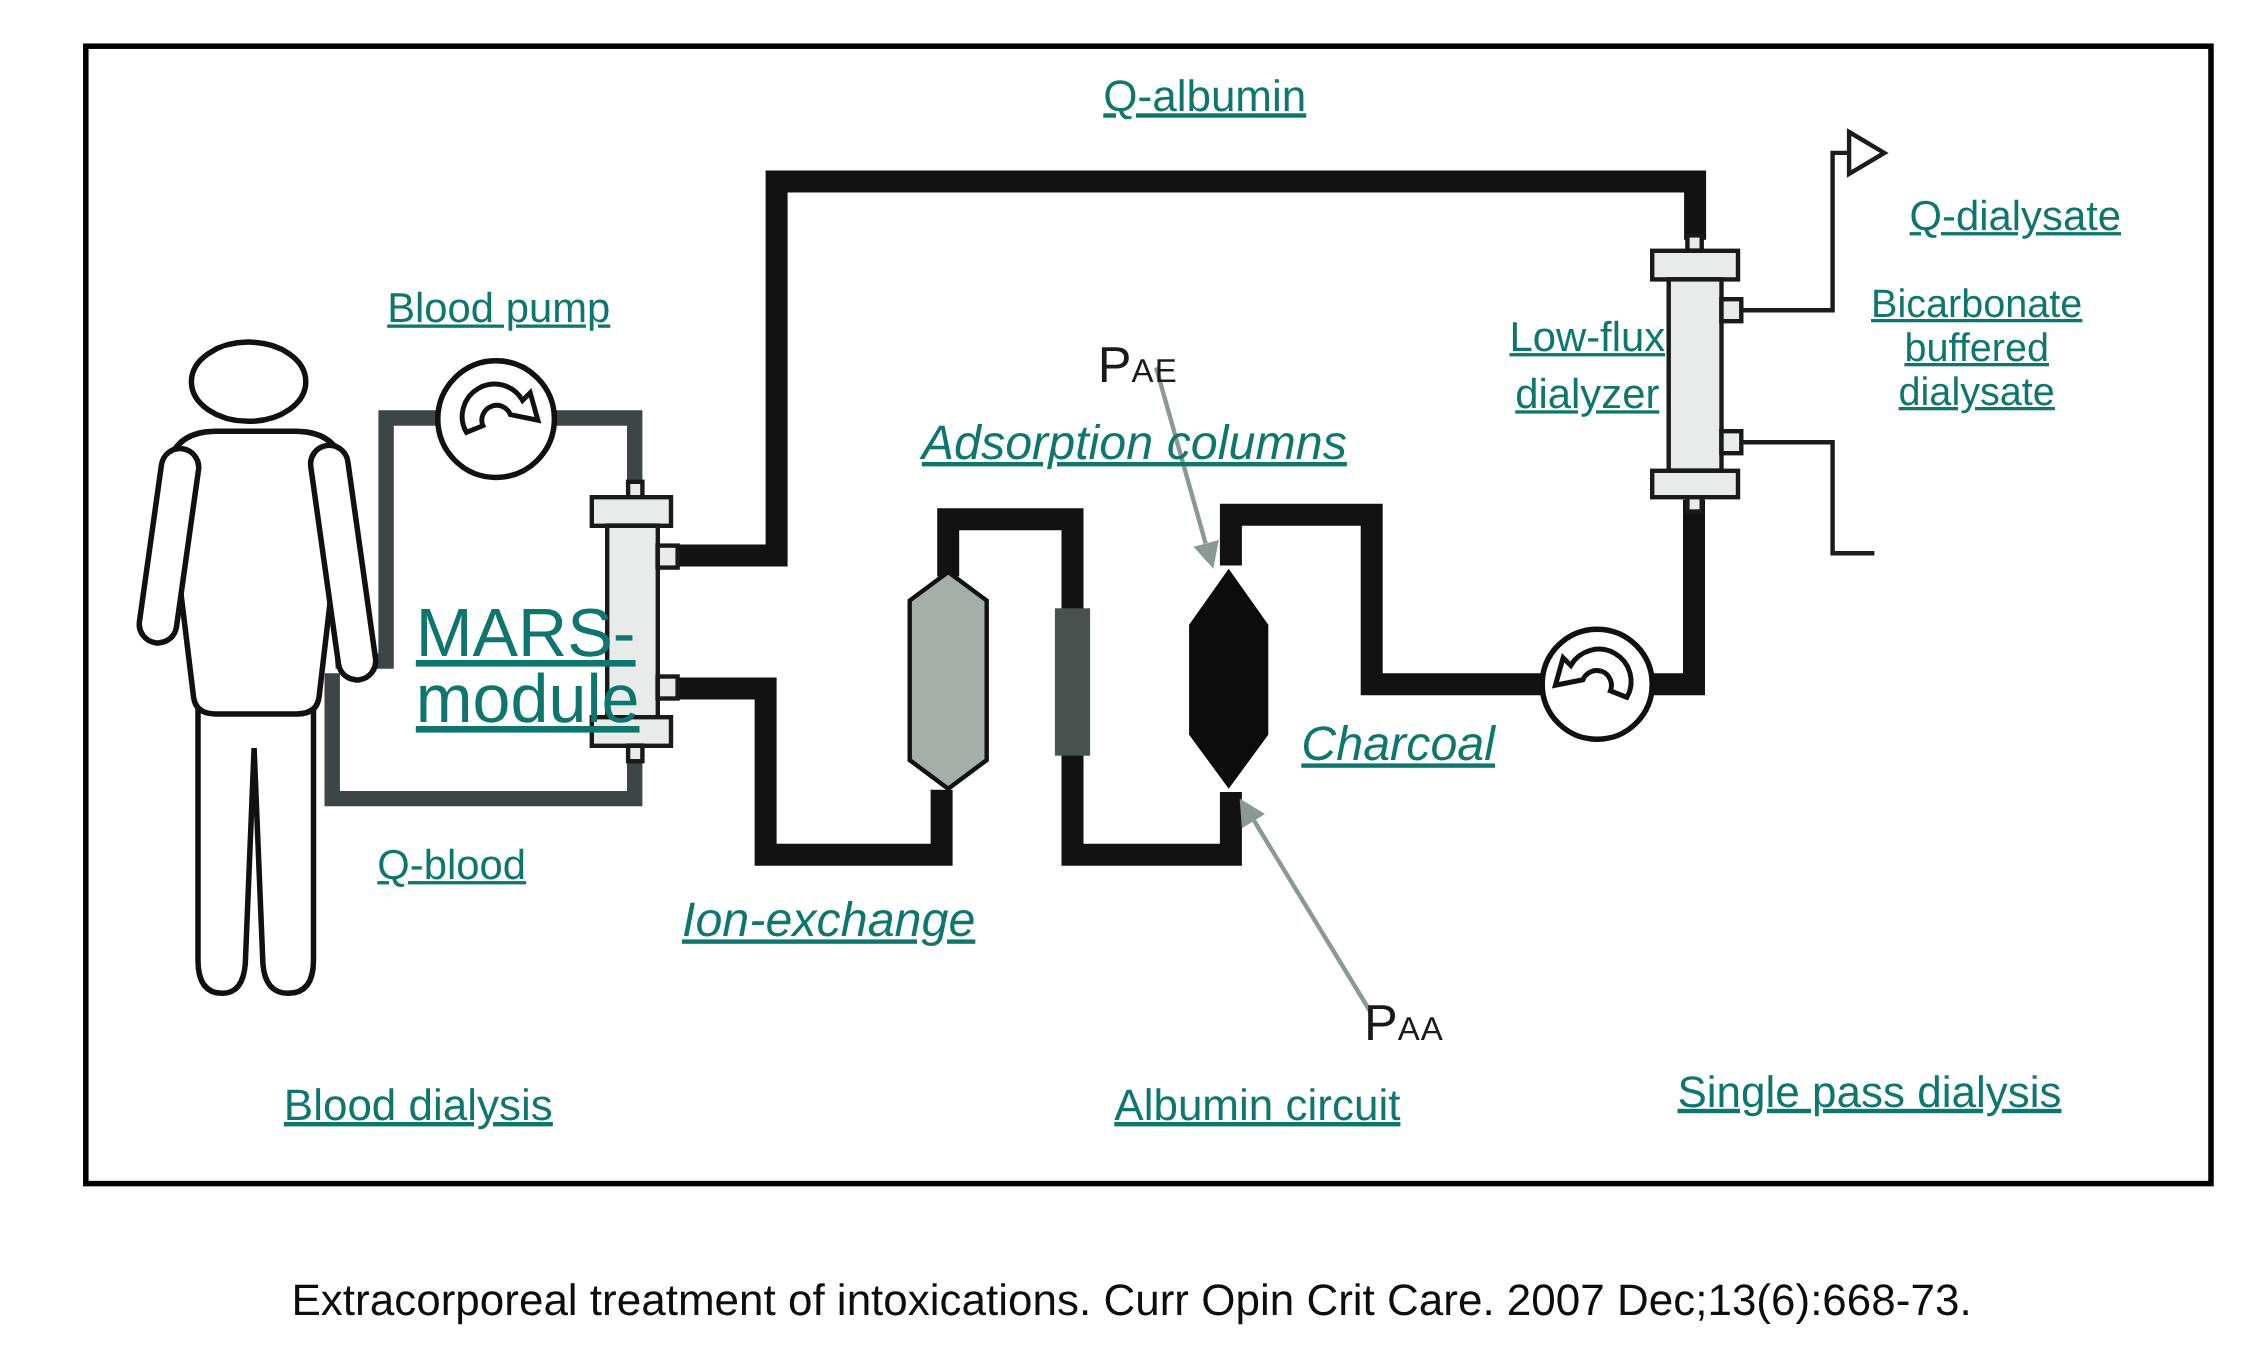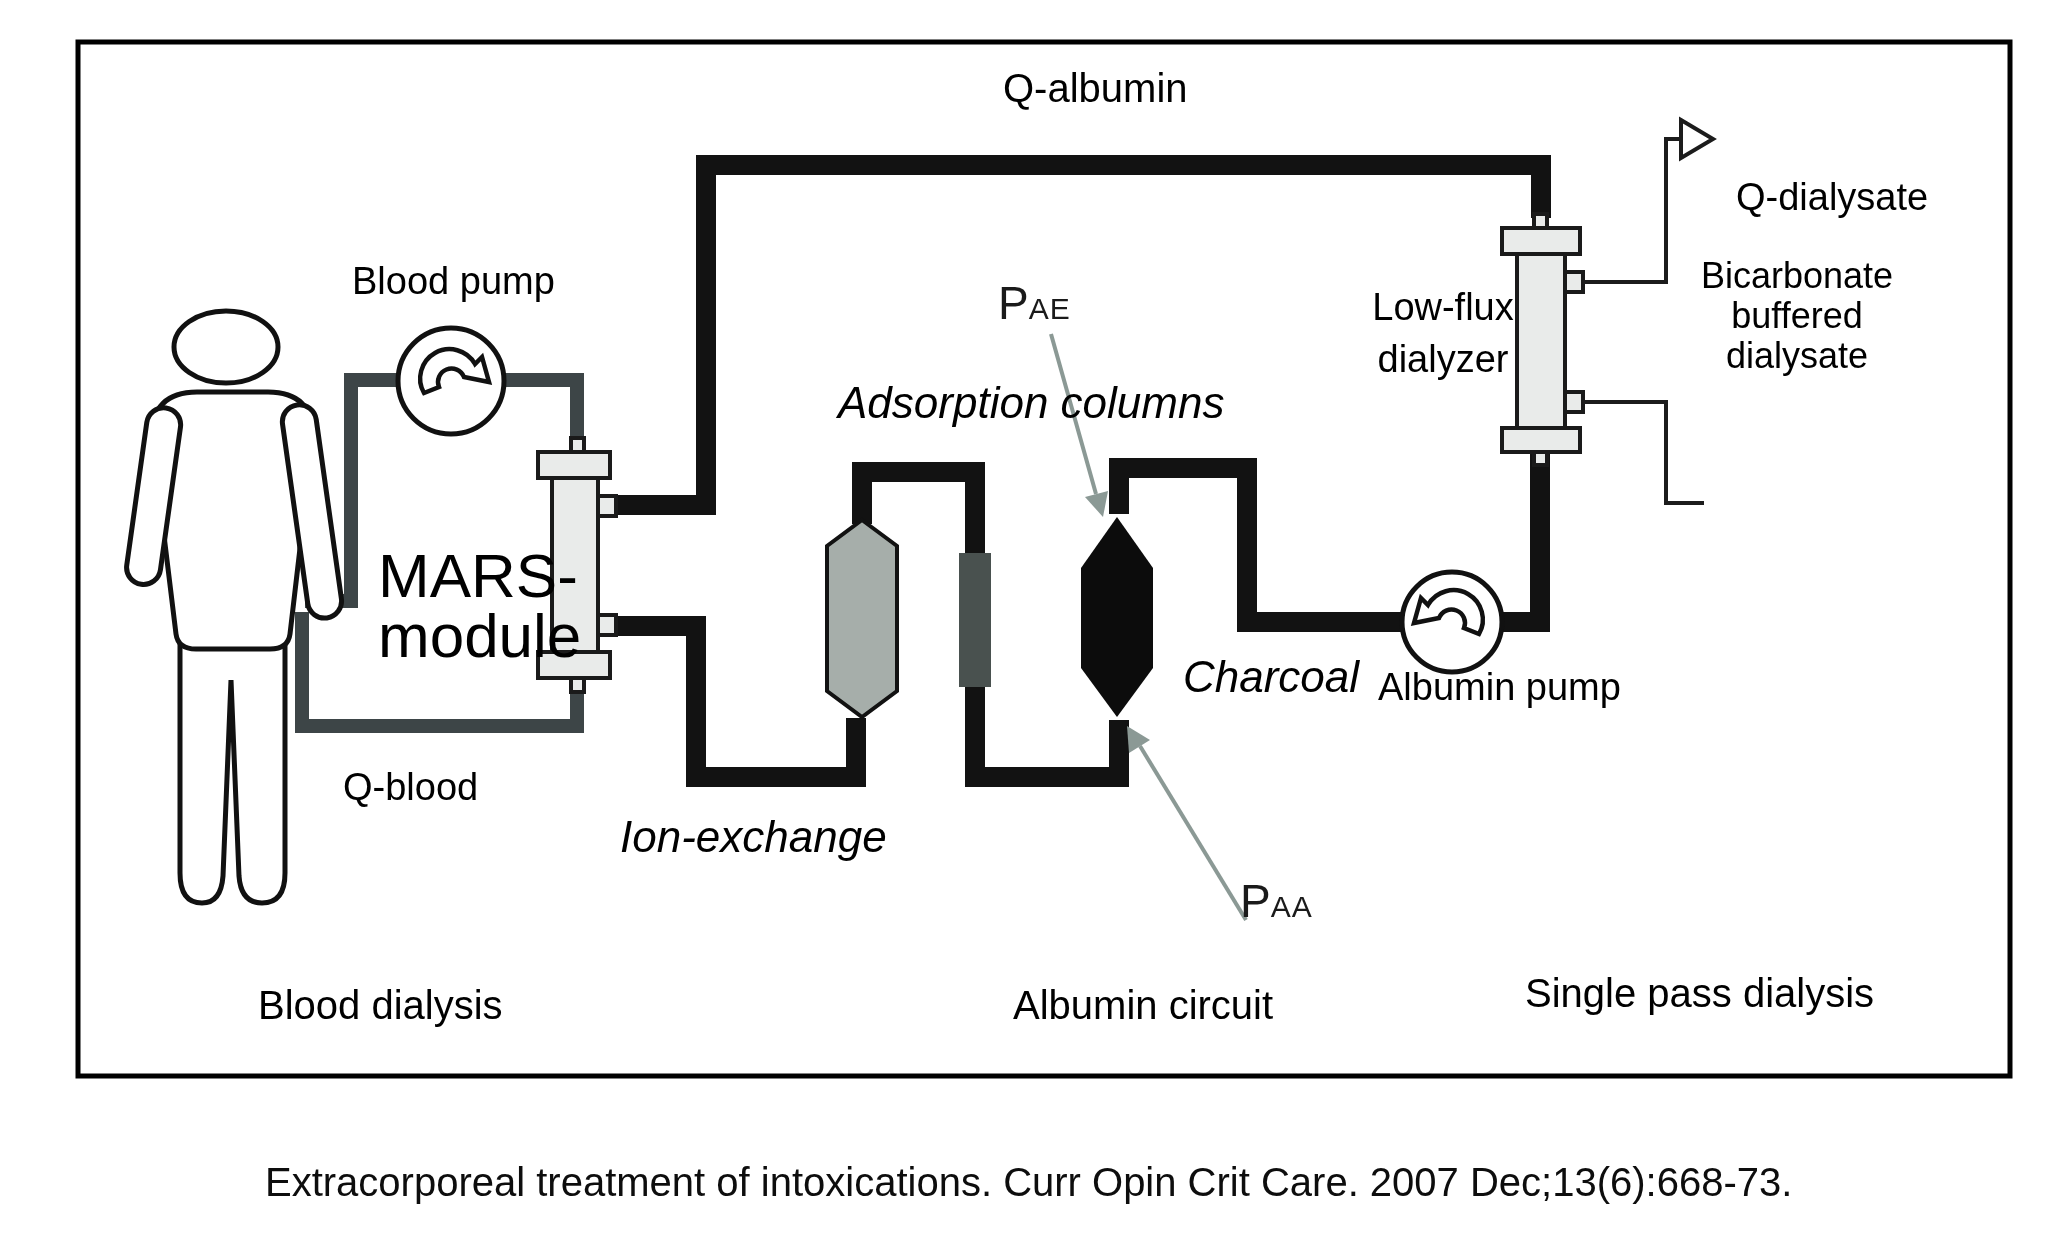--- a/index.html
+++ b/index.html
@@ -1,27 +1,27 @@
 <!DOCTYPE html>
 <html><head>
 <meta charset="utf-8">
 <style>
   html,body{margin:0;padding:0;background:#ffffff;}
   #canvas{
     position:relative;width:2048px;height:1244px;background:#ffffff;overflow:hidden;
     font-family:"Liberation Sans","DejaVu Sans",sans-serif;color:#1a1a1a;
   }
   #diagram-svg{position:absolute;left:0;top:0;}
-  .lbl{position:absolute;white-space:nowrap;color:#000000;}
+  .lbl{position:absolute;white-space:nowrap;color:#0f766e;text-decoration:underline;}
   .fs38{font-size:38px;}
   .fs40{font-size:40px;}
   .fs46{font-size:62px;line-height:60px;}
   .ital{font-style:italic;font-size:44px;}
   .center{text-align:center;}
-  .plabel{position:absolute;white-space:nowrap;}
+  .plabel{position:absolute;white-space:nowrap;margin-top:28px;}
   .plabel .pmain{font-size:46px;}
   .plabel .psub{font-size:30px;letter-spacing:1px;}
   .bic{line-height:40px;font-size:36px;}
   .caption-line{position:absolute;font-size:40px;color:#0d0d0d;white-space:nowrap;}
 </style>
 </head>
 <body>
 
 <div id="canvas">
 
@@ -99,21 +99,20 @@
 
   <div class="lbl fs40" style="left:1003px;top:66px;">Q-albumin</div>
   <div class="lbl fs38" style="left:352px;top:260px;">Blood pump</div>
   <div class="lbl fs46" style="left:378px;top:546px;">MARS-</div>
   <div class="lbl fs46" style="left:378px;top:606px;">module</div>
   <div class="lbl fs38" style="left:343px;top:766px;">Q-blood</div>
   <div class="lbl fs40" style="left:258px;top:983px;">Blood dialysis</div>
   <div class="lbl ital" style="left:838px;top:378px;">Adsorption columns</div>
   <div class="lbl ital" style="left:620px;top:812px;">Ion-exchange</div>
   <div class="lbl ital" style="left:1183px;top:652px;">Charcoal</div>
-  <div class="lbl fs38" style="left:1378px;top:666px;">Albumin pump</div>
   <div class="lbl fs40" style="left:1013px;top:983px;">Albumin circuit</div>
   <div class="lbl fs40" style="left:1525px;top:971px;">Single pass dialysis</div>
 
   <div class="lbl fs38 center" style="left:1343px;top:286px;width:200px;">Low-flux</div>
   <div class="lbl fs38 center" style="left:1343px;top:338px;width:200px;">dialyzer</div>
 
   <div class="lbl fs38" style="left:1688px;top:176px;margin-left:48px;">Q-dialysate</div>
   <div class="lbl bic center" style="left:1672px;top:256px;width:250px;">Bicarbonate</div>
   <div class="lbl bic center" style="left:1672px;top:296px;width:250px;">buffered</div>
   <div class="lbl bic center" style="left:1672px;top:336px;width:250px;">dialysate</div>

